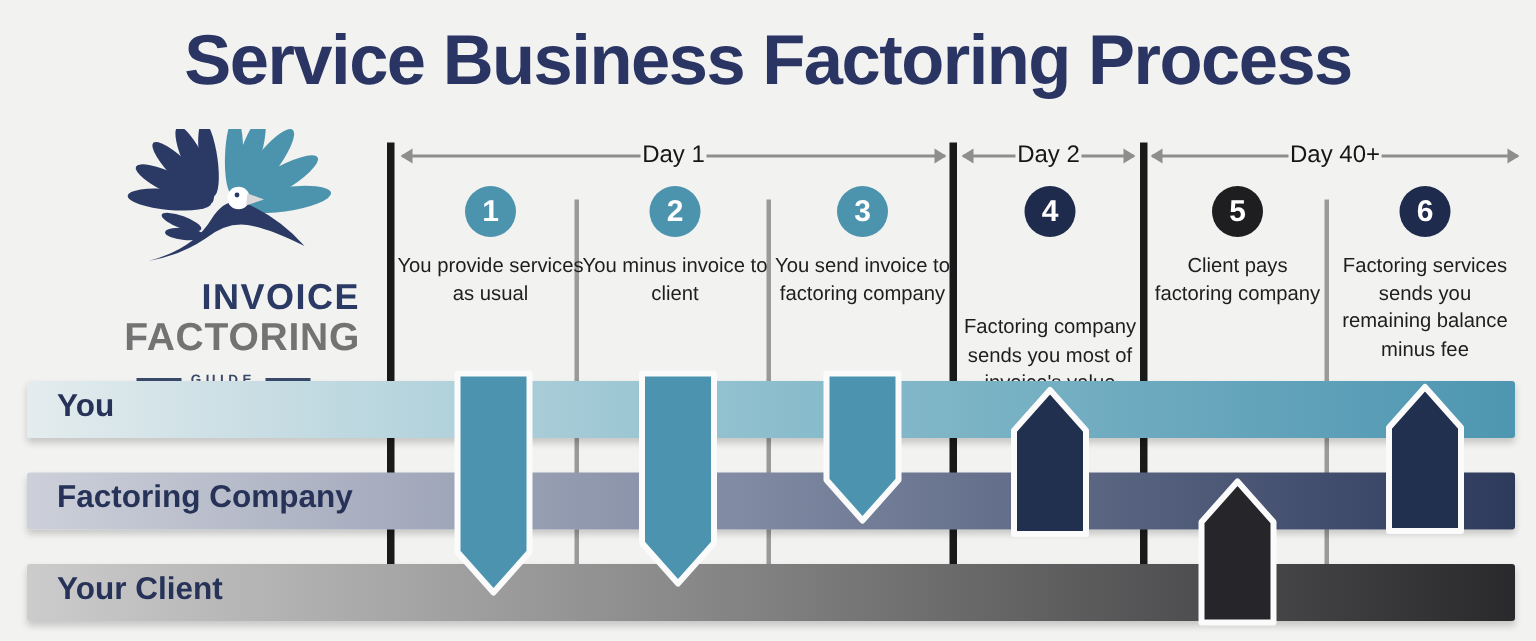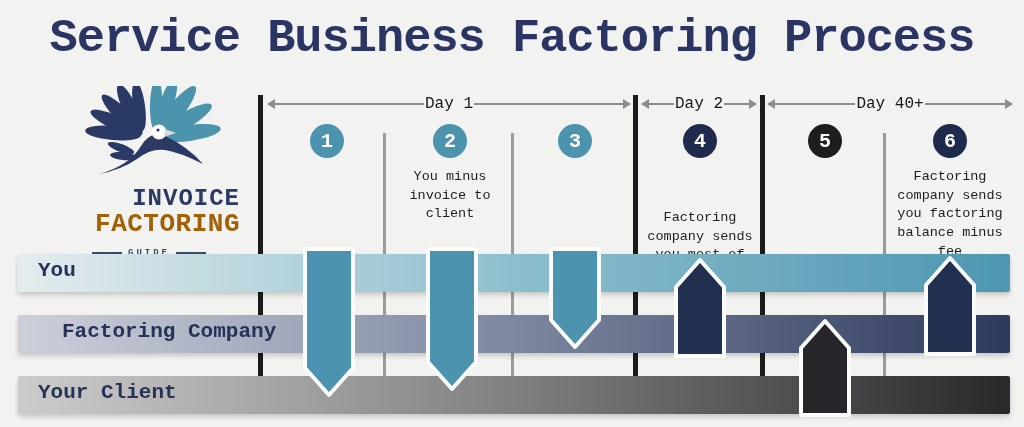--- a/index.html
+++ b/index.html
@@ -1,34 +1,34 @@
 <!DOCTYPE html>
 <html><head>
 <meta charset="utf-8">
 <style>
   html,body{margin:0;padding:0;}
   .canvas{
     position:relative;
     width:1024px;height:427px;
     background:#f2f2f0;
     overflow:hidden;
-    font-family:Liberation Mono, monospace;
+    font-family:Liberation Sans, sans-serif;
   }
   
   .title{
     position:absolute;left:0;top:12px;width:1024px;
     text-align:center;
     font-size:47px;font-weight:bold;letter-spacing:-1px;
     color:#2b3563;
   }
   
   .logo{position:absolute;left:58px;top:86px;width:182px;text-align:right;}
   .logo svg{display:block;margin:0 auto;}
   .logo-line1{font-size:24px;font-weight:bold;color:#2b3a64;letter-spacing:1px;line-height:1.05;}
-  .logo-line2{font-size:26px;font-weight:bold;color:#a16207;letter-spacing:0.5px;line-height:1.05;}
+  .logo-line2{font-size:26px;font-weight:bold;color:#737373;letter-spacing:0.5px;line-height:1.05;}
   .logo-line3{display:flex;align-items:center;justify-content:center;gap:6px;margin-top:10px;}
   .logo-line3 .rule{width:30px;height:2px;background:#3a4a6b;}
   .logo-line3 .guide-text{font-size:9px;font-weight:bold;letter-spacing:3px;color:#3a4a6b;}
   
   .day-span{position:absolute;top:95px;height:18px;display:flex;align-items:center;gap:1px;}
   .day-label{font-size:16px;color:#161616;white-space:nowrap;}
   .dayline{flex:1;height:2px;background:#8e8e8e;position:relative;}
   .dayline.cap-left::before{
     content:'';position:absolute;left:-1px;top:-4px;
     border:5px solid transparent;border-right:8px solid #8e8e8e;border-left:none;
@@ -58,21 +58,21 @@
   .lane{position:absolute;left:18px;width:992px;height:38px;z-index:2;border-radius:2px;
         box-shadow:0 3px 5px rgba(0,0,0,0.18);}
   .lane-you{top:254px;background:linear-gradient(90deg,#e4ecee 0%,#8cbecd 50%,#4e96b1 100%);}
   .lane-fc {top:315px;background:linear-gradient(90deg,#cdd0da 0%,#7d87a0 50%,#2e3a5c 100%);}
   .lane-yc {top:376px;background:linear-gradient(90deg,#cccccc 0%,#808080 50%,#29292c 100%);}
   .lane-label{
     position:absolute;left:38px;z-index:4;
     font-size:21px;font-weight:bold;color:#263257;
   }
   .ll-you{top:259px;}
-  .ll-fc{top:320px;margin-left:24px;}
+  .ll-fc{top:320px;}
   .ll-yc{top:381px;}
   
   .flow{position:absolute;z-index:3;}
 </style>
 </head>
 <body>
 
 <div class="canvas">
 
   <div class="title">Service Business Factoring Process</div>
@@ -148,23 +148,26 @@
   <div class="step-circle c-navy" style="left:683px;">
       <span>4</span>
     </div>
   <div class="step-circle c-black" style="left:808px;">
       <span>5</span>
     </div>
   <div class="step-circle c-navy" style="left:933px;">
       <span>6</span>
     </div>
 
+  <div class="step-text" style="left:261px;width:132px;">You provide services as usual</div>
   <div class="step-text" style="left:384px;width:132px;">You minus invoice to client</div>
+  <div class="step-text" style="left:509px;width:132px;">You send invoice to factoring company</div>
   <div class="step-text" style="left:640px;width:120px;margin-top:41px;">Factoring company sends you most of invoice's value</div>
-  <div class="step-text" style="left:890px;width:120px;">Factoring company sends you factoring balance minus fee</div>
+  <div class="step-text" style="left:765px;width:120px;">Client pays factoring company</div>
+  <div class="step-text" style="left:890px;width:120px;">Factoring services sends you remaining balance minus fee</div>
 
   <div class="lane lane-you"></div>
   <div class="lane lane-fc"></div>
   <div class="lane lane-yc"></div>
   <div class="lane-label ll-you">You</div>
   <div class="lane-label ll-fc">Factoring Company</div>
   <div class="lane-label ll-yc">Your Client</div>
 
   <svg class="flow" style="left:302px;top:246px;" width="54" height="152" viewBox="0 0 54 152">
     <path d="M3,3 H51 V122 L27,149 L3,122 Z" fill="#4b93ae" stroke="#fbfbfb" stroke-width="4" stroke-linejoin="round"></path>

